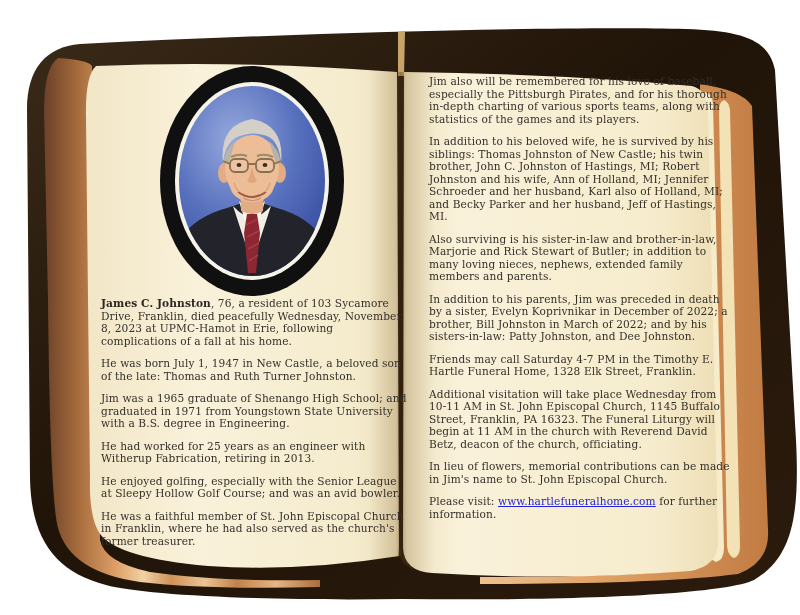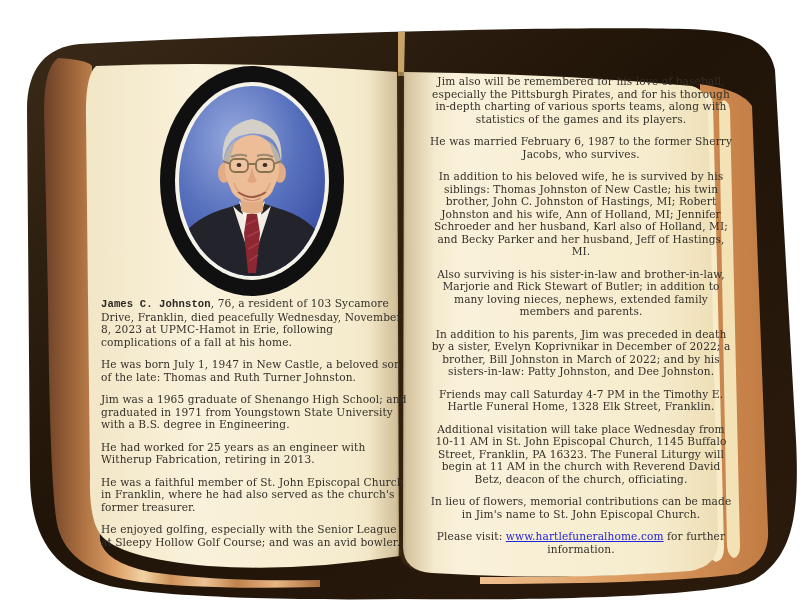--- a/index.html
+++ b/index.html
@@ -2,22 +2,22 @@
 <html><head>
 <meta charset="utf-8">
 <style>
   html,body{margin:0;padding:0;background:#ffffff;}
   .scene{position:relative;width:800px;height:615px;background:#ffffff;overflow:hidden;
          font-family:"DejaVu Serif", serif;}
   .book-svg{position:absolute;left:0;top:0;}
   .page-text{position:absolute;color:#34302a;font-size:10.6px;line-height:1.18;letter-spacing:.1px;}
   .page-text p{margin:0 0 10px 0;}
   .left-text{left:101px;top:297px;width:306px;}
-  .right-text{left:429px;top:75px;width:304px;text-align:center;}
-  .page-text strong{font-weight:bold;color:#2b2722;font-family:Liberation Mono, monospace;}
+  .right-text{left:429px;top:75px;width:304px;}
+  .page-text strong{font-weight:bold;color:#2b2722;}
   a.obit-link{color:#2424d8;cursor:pointer;}
   .portrait{position:absolute;left:159px;top:65px;}
 </style>
 </head>
 <body>
 
 <div class="scene">
 
   <svg class="book-svg" width="800" height="615" viewBox="0 0 800 615">
     <defs>
@@ -160,27 +160,26 @@
       <path d="M 84 133 Q 93 138 102 133" stroke="#c98e6d" stroke-width="1.2" fill="none"></path>
       <path d="M 75 118 Q 77 124 80 127 M 111 118 Q 109 124 106 127" stroke="#d79f79" stroke-width="1.2" fill="none"></path>
     </g>
   </svg>
 
   <div class="page-text left-text">
     <p><strong>James C. Johnston</strong><span>, 76, a resident of 103 Sycamore Drive, Franklin, died peacefully Wednesday, November 8, 2023 at UPMC-Hamot in Erie, following complications of a fall at his home.</span></p>
     <p>He was born July 1, 1947 in New Castle, a beloved son of the late: Thomas and Ruth Turner Johnston.</p>
     <p>Jim was a 1965 graduate of Shenango High School; and graduated in 1971 from Youngstown State University with a B.S. degree in Engineering.</p>
     <p>He had worked for 25 years as an engineer with Witherup Fabrication, retiring in 2013.</p>
+    <p>He enjoyed golfing, especially with the Senior League at Sleepy Hollow Golf Course; and was an avid bowler.</p>
     <p>He was a faithful member of St. John Episcopal Church in Franklin, where he had also served as the church's former treasurer.</p>
-    <p>He enjoyed golfing, especially with the Senior League at Sleepy Hollow Golf Course; and was an avid bowler.</p>
   </div>
 
   <div class="page-text right-text">
     <p>Jim also will be remembered for his love of baseball, especially the Pittsburgh Pirates, and for his thorough in-depth charting of various sports teams, along with statistics of the games and its players.</p>
-    <p>He was married February 6, 1987 to the former Sherry Jacobs, who survives.</p>
     <p>In addition to his beloved wife, he is survived by his siblings: Thomas Johnston of New Castle; his twin brother, John C. Johnston of Hastings, MI; Robert Johnston and his wife, Ann of Holland, MI; Jennifer Schroeder and her husband, Karl also of Holland, MI; and Becky Parker and her husband, Jeff of Hastings, MI.</p>
     <p>Also surviving is his sister-in-law and brother-in-law, Marjorie and Rick Stewart of Butler; in addition to many loving nieces, nephews, extended family members and parents.</p>
     <p>In addition to his parents, Jim was preceded in death by a sister, Evelyn Koprivnikar in December of 2022; a brother, Bill Johnston in March of 2022; and by his sisters-in-law: Patty Johnston, and Dee Johnston.</p>
     <p>Friends may call Saturday 4-7 PM in the Timothy E. Hartle Funeral Home, 1328 Elk Street, Franklin.</p>
     <p>Additional visitation will take place Wednesday from 10-11 AM in St. John Episcopal Church, 1145 Buffalo Street, Franklin, PA 16323. The Funeral Liturgy will begin at 11 AM in the church with Reverend David Betz, deacon of the church, officiating.</p>
     <p>In lieu of flowers, memorial contributions can be made in Jim's name to St. John Episcopal Church.</p>
     <p><span>Please visit: </span><a class="obit-link" href="#">www.hartlefuneralhome.com</a><span> for further information.</span></p>
   </div>
 
 </div>

